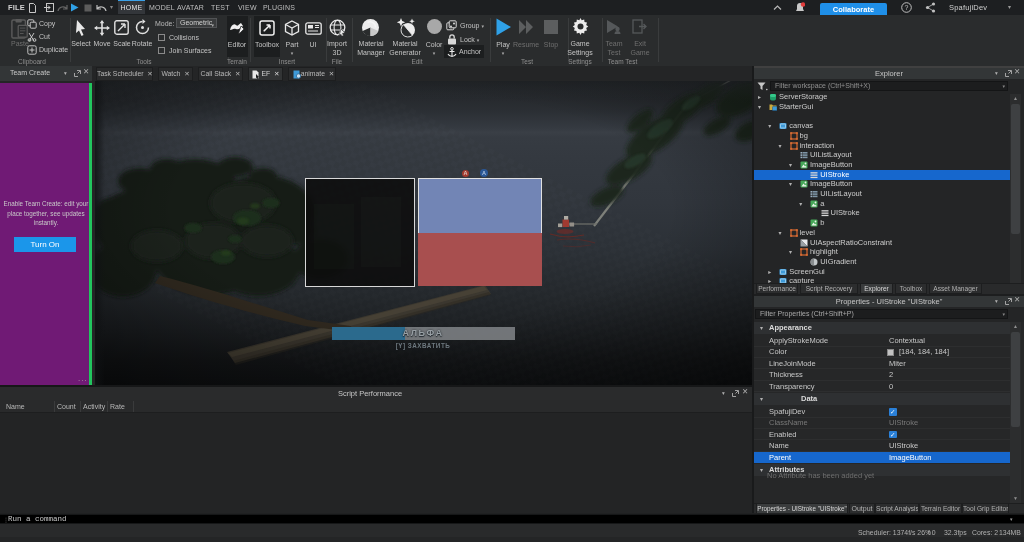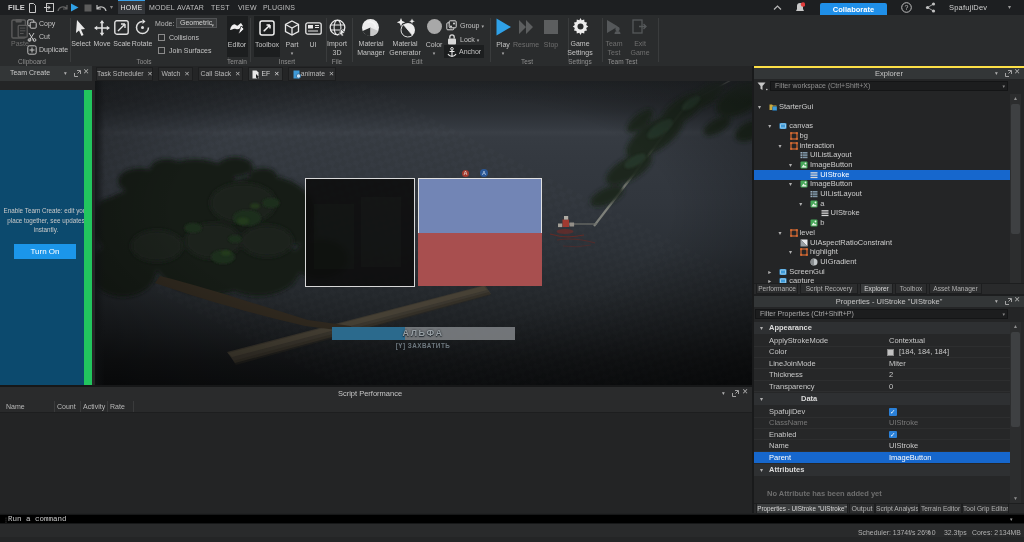--- a/index.html
+++ b/index.html
@@ -15,24 +15,24 @@
 #ribbon { position:absolute; left:0; top:15px; width:1024px; height:51px; background:#2a2c2d; }
 #ribbon .sep { position:absolute; top:3px; height:44px; width:1px; background:#3a3c3d; }
 .seclbl { position:absolute; top:43px; font-size:6.5px; color:#8f8f8f; text-align:center; }
 .rlbl { position:absolute; font-size:7px; color:#c4c4c4; text-align:center; white-space:nowrap; }
 .rlbl.gray { color:#6f6f6f; }
 .darkbtn { position:absolute; background:#1c1e1f; }
 
 #tabrow { position:absolute; left:0; top:66px; width:752px; height:15px; background:#242526; }
 .dtab { position:absolute; top:1px; height:14px; background:#2a2b2c; border:1px solid #1d1e1f; color:#b8b8b8; font-size:6.8px; line-height:12px; text-align:center; white-space:nowrap; overflow:hidden; }
 
-#leftpanel { position:absolute; left:0; top:90px; width:92px; height:302px; background:#0c4a6e; border-right:8px solid #22c55e; overflow:hidden; }
+#leftpanel { position:absolute; left:0; top:83px; width:92px; height:302px; background:#701a75; border-right:3px solid #22c55e; overflow:hidden; }
 #viewport { position:absolute; left:95px; top:81px; width:657px; height:304px; overflow:hidden; background:#3a3f46; }
 #scriptperf { position:absolute; left:0; top:385px; width:752px; height:128px; background:#232425; border-top:2px solid #161718; }
-#rightpanel { position:absolute; left:752px; top:66px; width:272px; height:447px; background:#fde047; border-left:2px solid #191a1b; }
+#rightpanel { position:absolute; left:752px; top:66px; width:272px; height:447px; background:#404040; border-left:2px solid #191a1b; }
 #cmdbar { position:absolute; left:0; top:513px; width:1024px; height:11px; background:#202122; }
 #statusbar { position:absolute; left:0; top:524px; width:1024px; height:18px; background:#292a2b; }
 .hdr { color:#c6c6c6; font-size:7.5px; text-align:center; }
 
 .trow { position:absolute; left:0; width:256px; height:10px; line-height:10px; font-size:7.5px; color:#cccccc; white-space:nowrap; }
 .arr { position:absolute; font-size:6px; color:#b0b0b0; top:0px; }
 .ticon { position:absolute; top:1px; width:8px; height:8px; }
 .tlbl { position:absolute; top:0; }
 
 .prow { position:absolute; left:0; width:256px; height:11.5px; line-height:11.5px; font-size:7.5px; color:#c8c8c8; border-bottom:1px solid #2d2e2f; }
@@ -505,20 +505,27 @@
       <span class="abs" style="left:260px; top:-1px; font-size:7.5px; color:#b0b0b0;">✕</span>
     </div>
     <div class="abs" style="left:0; top:13px; width:270px; height:15px; background:#242526;">
       <svg class="abs" style="left:3px; top:3px;" width="11" height="9" viewBox="0 0 11 9">
           <path d="M0.5 0.5 h8 l-3 3.5 v4 l-2 -1.2 v-2.8 z" fill="#c8c8c8"></path>
           <path d="M9 7.5 l1.5 0 M9.75 6.75 v1.5" stroke="#c8c8c8" stroke-width="0.8"></path>
         </svg>
       <div class="abs" style="left:16px; top:2px; width:238px; height:10px; background:#1c1d1e; border:1px solid #141516; font-size:7px; color:#909090; line-height:8px; padding-left:4px;">Filter workspace (Ctrl+Shift+X)<span style="float:right; margin-right:2px; font-size:5px; color:#888;">▾</span></div>
     </div>
     <div id="tree" class="abs" style="left:0; top:28px; width:270px; height:189px; background:#242526; overflow:hidden;">
+      <div class="trow" style="top:-2.0px;">
+          <span class="arr" style="left:4.0px;">▸</span>
+          <svg class="ticon" style="left:15.0px;" width="8" height="8" viewBox="0 0 8 8">
+            <use href="#i-srv"></use>
+          </svg>
+          <span class="tlbl" style="left:25.0px;">ServerStorage</span>
+        </div>
       <div class="trow" style="top:7.7px;">
           <span class="arr" style="left:4.0px;">▾</span>
           <svg class="ticon" style="left:15.0px;" width="8" height="8" viewBox="0 0 8 8">
             <use href="#i-fold"></use>
           </svg>
           <span class="tlbl" style="left:25.0px;">StarterGui</span>
         </div>
       <div class="trow" style="top:27.1px;">
           <span class="arr" style="left:14.3px;">▾</span>
           <svg class="ticon" style="left:25.3px;" width="8" height="8" viewBox="0 0 8 8">
@@ -704,21 +711,21 @@
           <span class="pval" style="">UIStroke</span>
         </div>
       <div class="prow" style="top:129.6px; background:#1667cd; border-bottom:none;">
           <span class="pname" style="color:#fff;">Parent</span>
           <span class="pval" style=" color:#fff;">ImageButton</span>
         </div>
       <div class="psec" style="top:142.0px;">
           <span style="position:absolute; left:6px; font-size:6px; font-weight:normal; color:#b0b0b0;">▾</span>
           <span style="position:absolute; left:15px;">Attributes</span>
         </div>
-      <div class="abs" style="top:167px; left:13px; font-size:7.5px; color:#6e6e6e;font-weight:bold;">No Attribute has been added yet</div>
+      <div class="abs" style="top:149px; left:13px; font-size:7.5px; color:#6e6e6e;">No Attribute has been added yet</div>
     </div>
 
     <div class="abs" style="left:256px; top:256px; width:11px; height:181px; background:#2c2d2e;">
       <div class="abs" style="left:0; top:0; width:11px; height:9px; text-align:center; font-size:5px; color:#909090; line-height:9px;">▲</div>
       <div class="abs" style="left:1px; top:10px; width:9px; height:95px; background:#3e4042; border-radius:2px;"></div>
       <div class="abs" style="left:0; top:172px; width:11px; height:9px; text-align:center; font-size:5px; color:#909090; line-height:9px;">▼</div>
     </div>
 
     <div class="abs" style="left:0; top:437px; width:270px; height:10px; background:#292a2b; border-top:1px solid #1d1e1f;">
       <span class="abs dtab2" style="left:2px; width:92px; background:#3a3c3d; color:#d8d8d8; font-size:6.3px;">Properties - UIStroke "UIStroke"</span>

